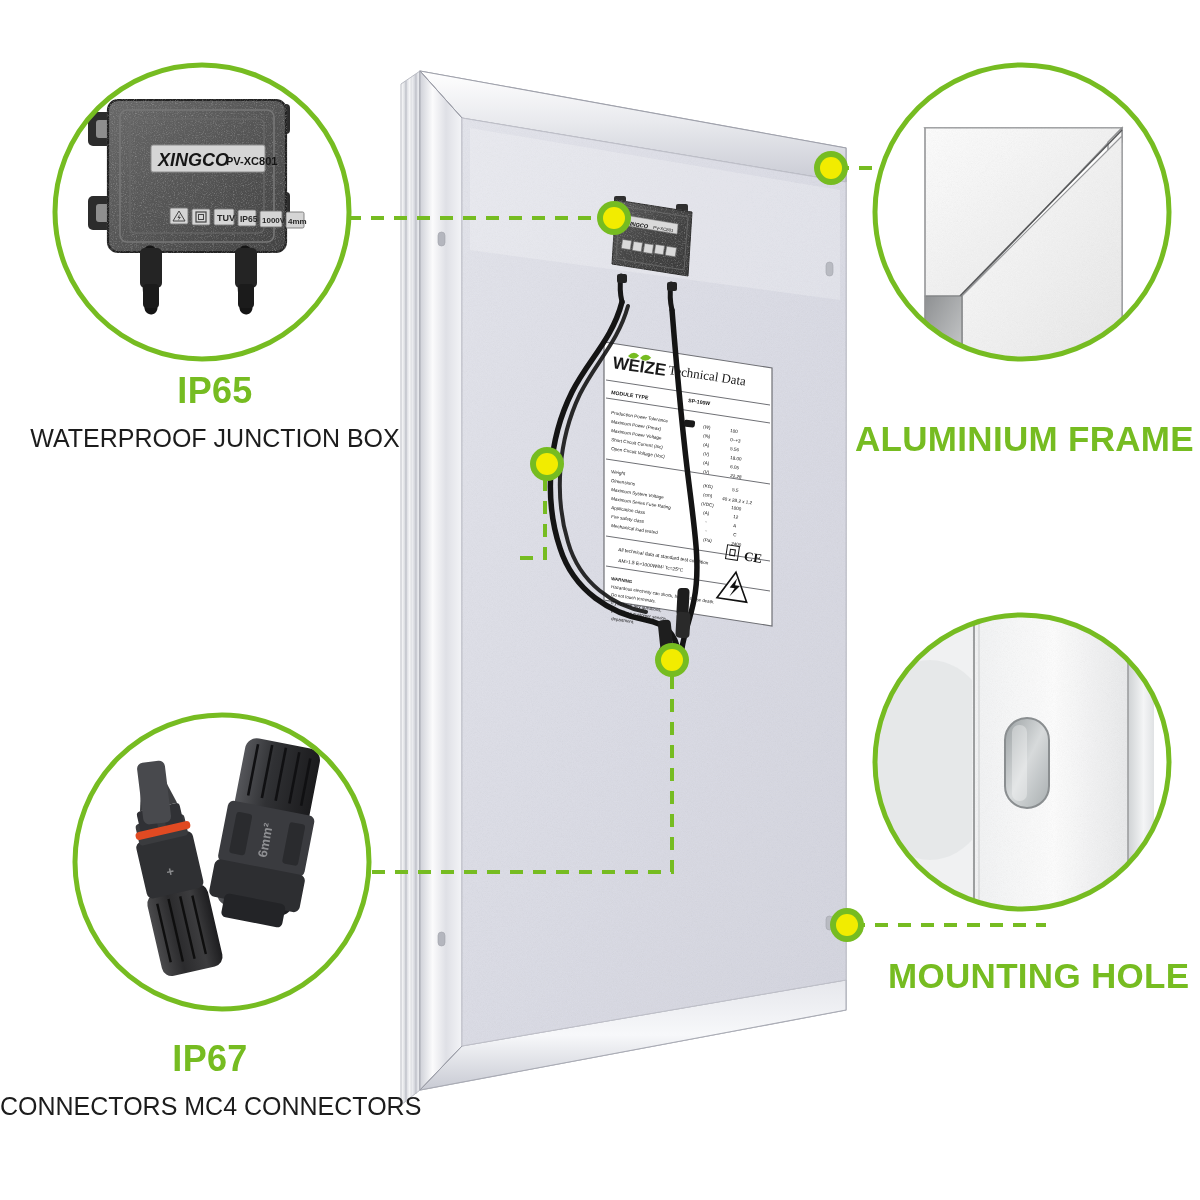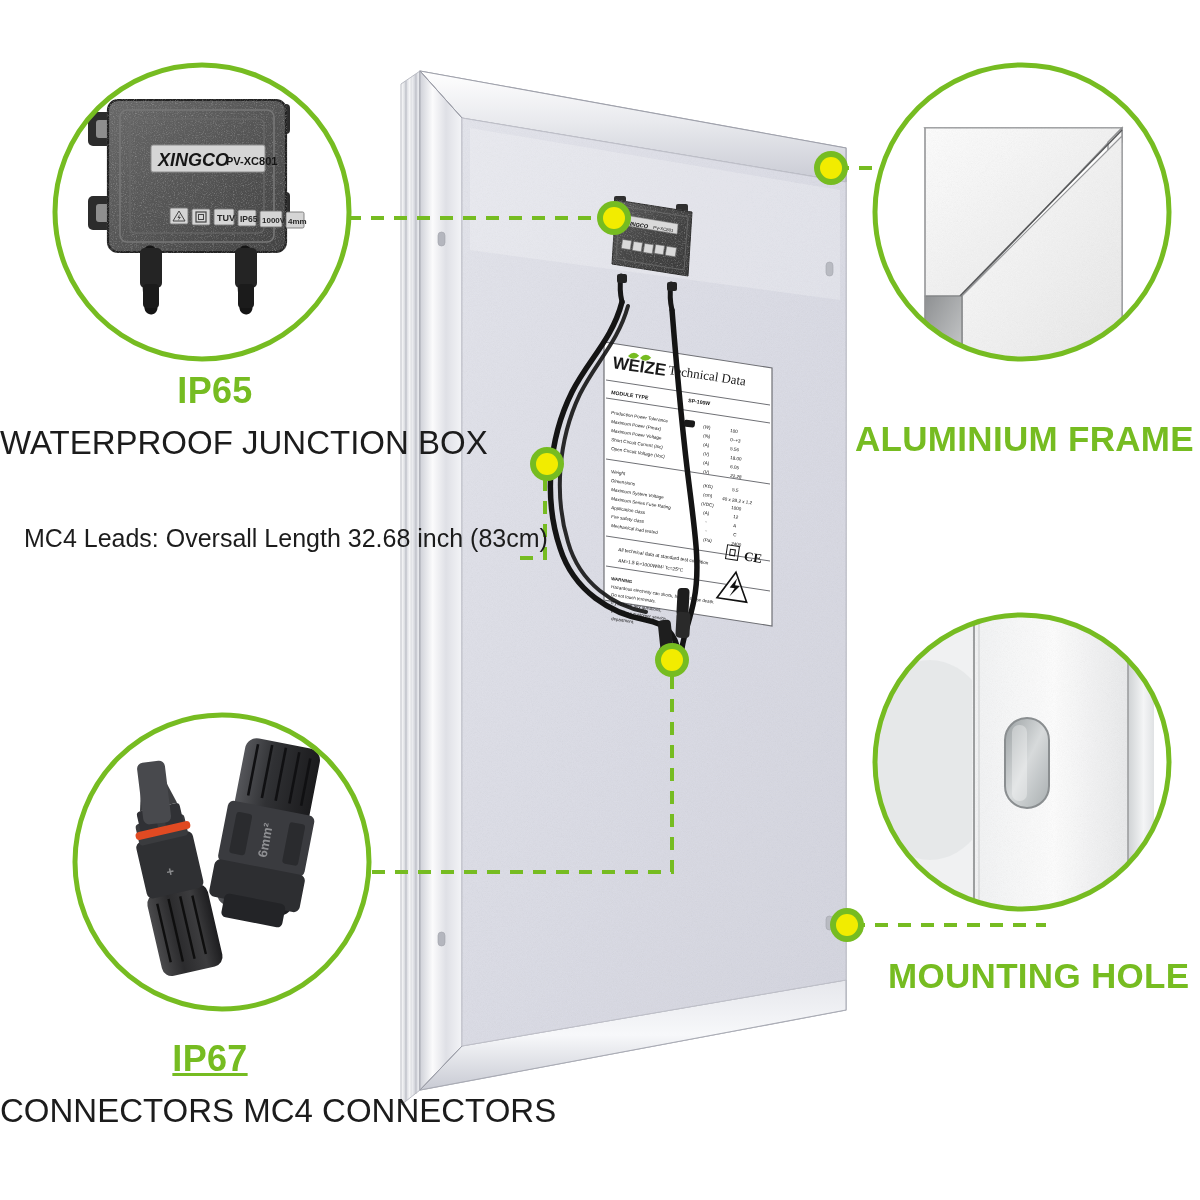--- a/index.html
+++ b/index.html
@@ -13,29 +13,29 @@
   #stage{position:absolute;left:0;top:0;width:1200px;height:1200px;}
   #stage > svg{position:absolute;left:0;top:0;}
 
   
   .lbl{position:absolute;text-align:center;line-height:1.18;}
   .lbl .big{
     font-size:34px;font-weight:bold;color:#76bc21;letter-spacing:.3px;
     display:block;white-space:nowrap;
   }
   .lbl .sub{
-    font-size:33px;color:#1c1c1c;display:block;white-space:nowrap;font-weight:400;
+    font-size:25px;color:#1c1c1c;display:block;white-space:nowrap;font-weight:400;
   }
 
   #lbl-ip65{left:0px;top:370px;width:430px;}
   #lbl-ip65 .big{font-size:36px;}
   #lbl-ip65 .sub{margin-top:12px;}
 
   #lbl-ip67{left:0px;top:1038px;width:420px;}
-  #lbl-ip67 .big{font-size:36px;text-decoration:underline;}
+  #lbl-ip67 .big{font-size:36px;}
   #lbl-ip67 .sub{margin-top:12px;}
 
   #lbl-alu{left:855px;top:418px;width:348px;text-align:left;}
   #lbl-alu .big{font-size:35px;}
 
   #lbl-mount{left:888px;top:955px;width:320px;text-align:left;}
   #lbl-mount .big{font-size:35px;}
 
   #lbl-mc4{left:24px;top:524px;width:520px;text-align:left;}
   #lbl-mc4 .sub{font-size:25px;white-space:nowrap;}
@@ -532,23 +532,20 @@
     </g>
     <circle cx="1022" cy="762" r="147" fill="none" stroke="#76bc21" stroke-width="5"></circle>
   </g>
 </svg>
 
 <div class="lbl" id="lbl-ip65">
   <span class="big">IP65</span>
   <span class="sub">WATERPROOF JUNCTION BOX</span>
 </div>
 
-<div class="lbl" id="lbl-mc4">
-  <span class="sub">MC4 Leads: Oversall Length 32.68 inch (83cm)</span>
-</div>
 
 <div class="lbl" id="lbl-ip67">
   <span class="big">IP67</span>
   <span class="sub">CONNECTORS MC4 CONNECTORS</span>
 </div>
 
 <div class="lbl" id="lbl-alu">
   <span class="big">ALUMINIUM FRAME</span>
 </div>
 

